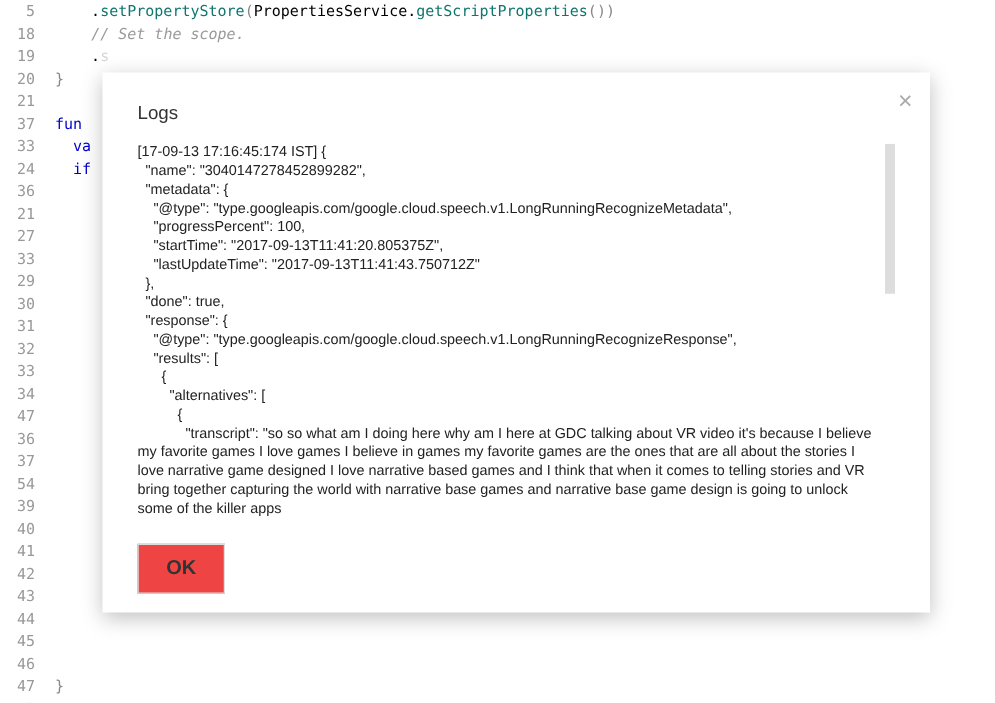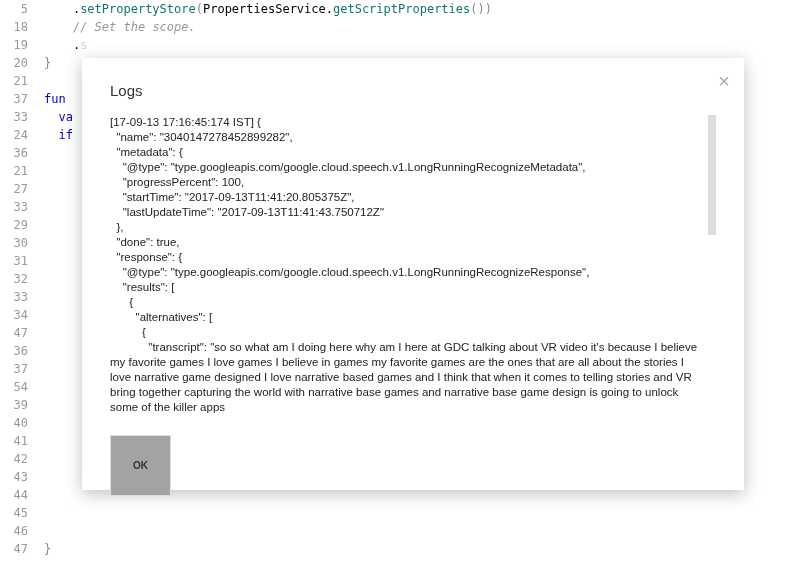--- a/index.html
+++ b/index.html
@@ -102,26 +102,26 @@
       top: 0;
       width: 8px;
       height: 120px;
       background: #ddd;
       border-radius: 0;
     }
     .modal-footer {
       margin-top: 10px;
     }
     .ok-btn {
-      background: #a3a3a3;
+      background: #ef4444;
       border: 1px solid #dcdcdc;
       color: #333;
-      font-size: 10px;
+      font-size: 16px;
       font-weight: bold;
-      padding: 24px 22px;
+      padding: 10px 22px;
       cursor: pointer;
       font-family: Arial, sans-serif;
     }
   </style>
 </head>
 <body>
 
 <div class="code-editor">
   <div class="gutter" id="gutter">
       <div>5</div>

